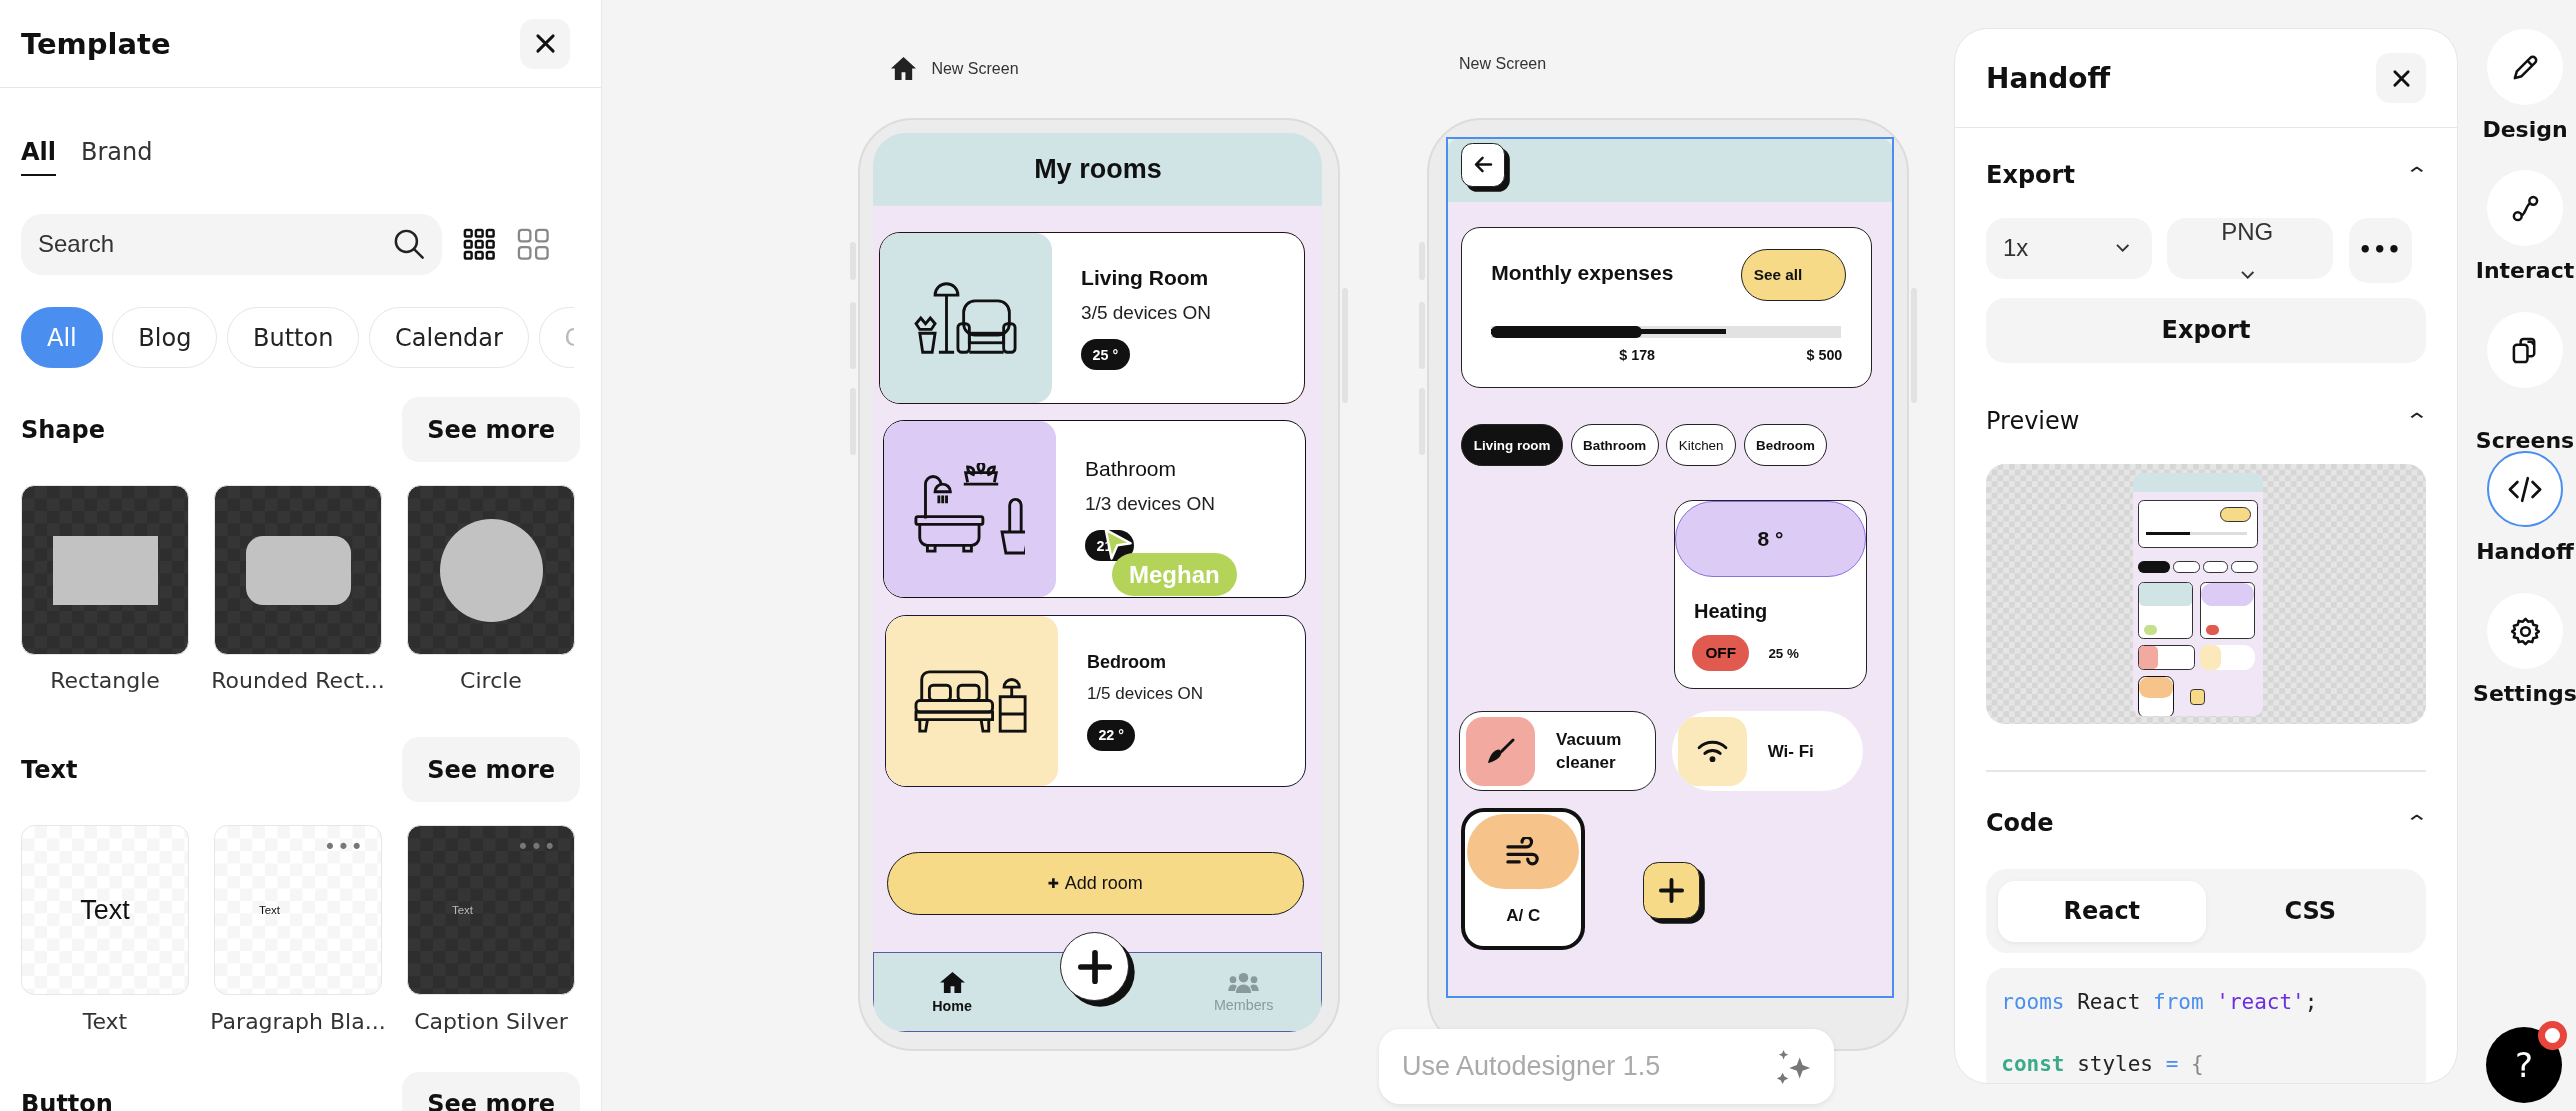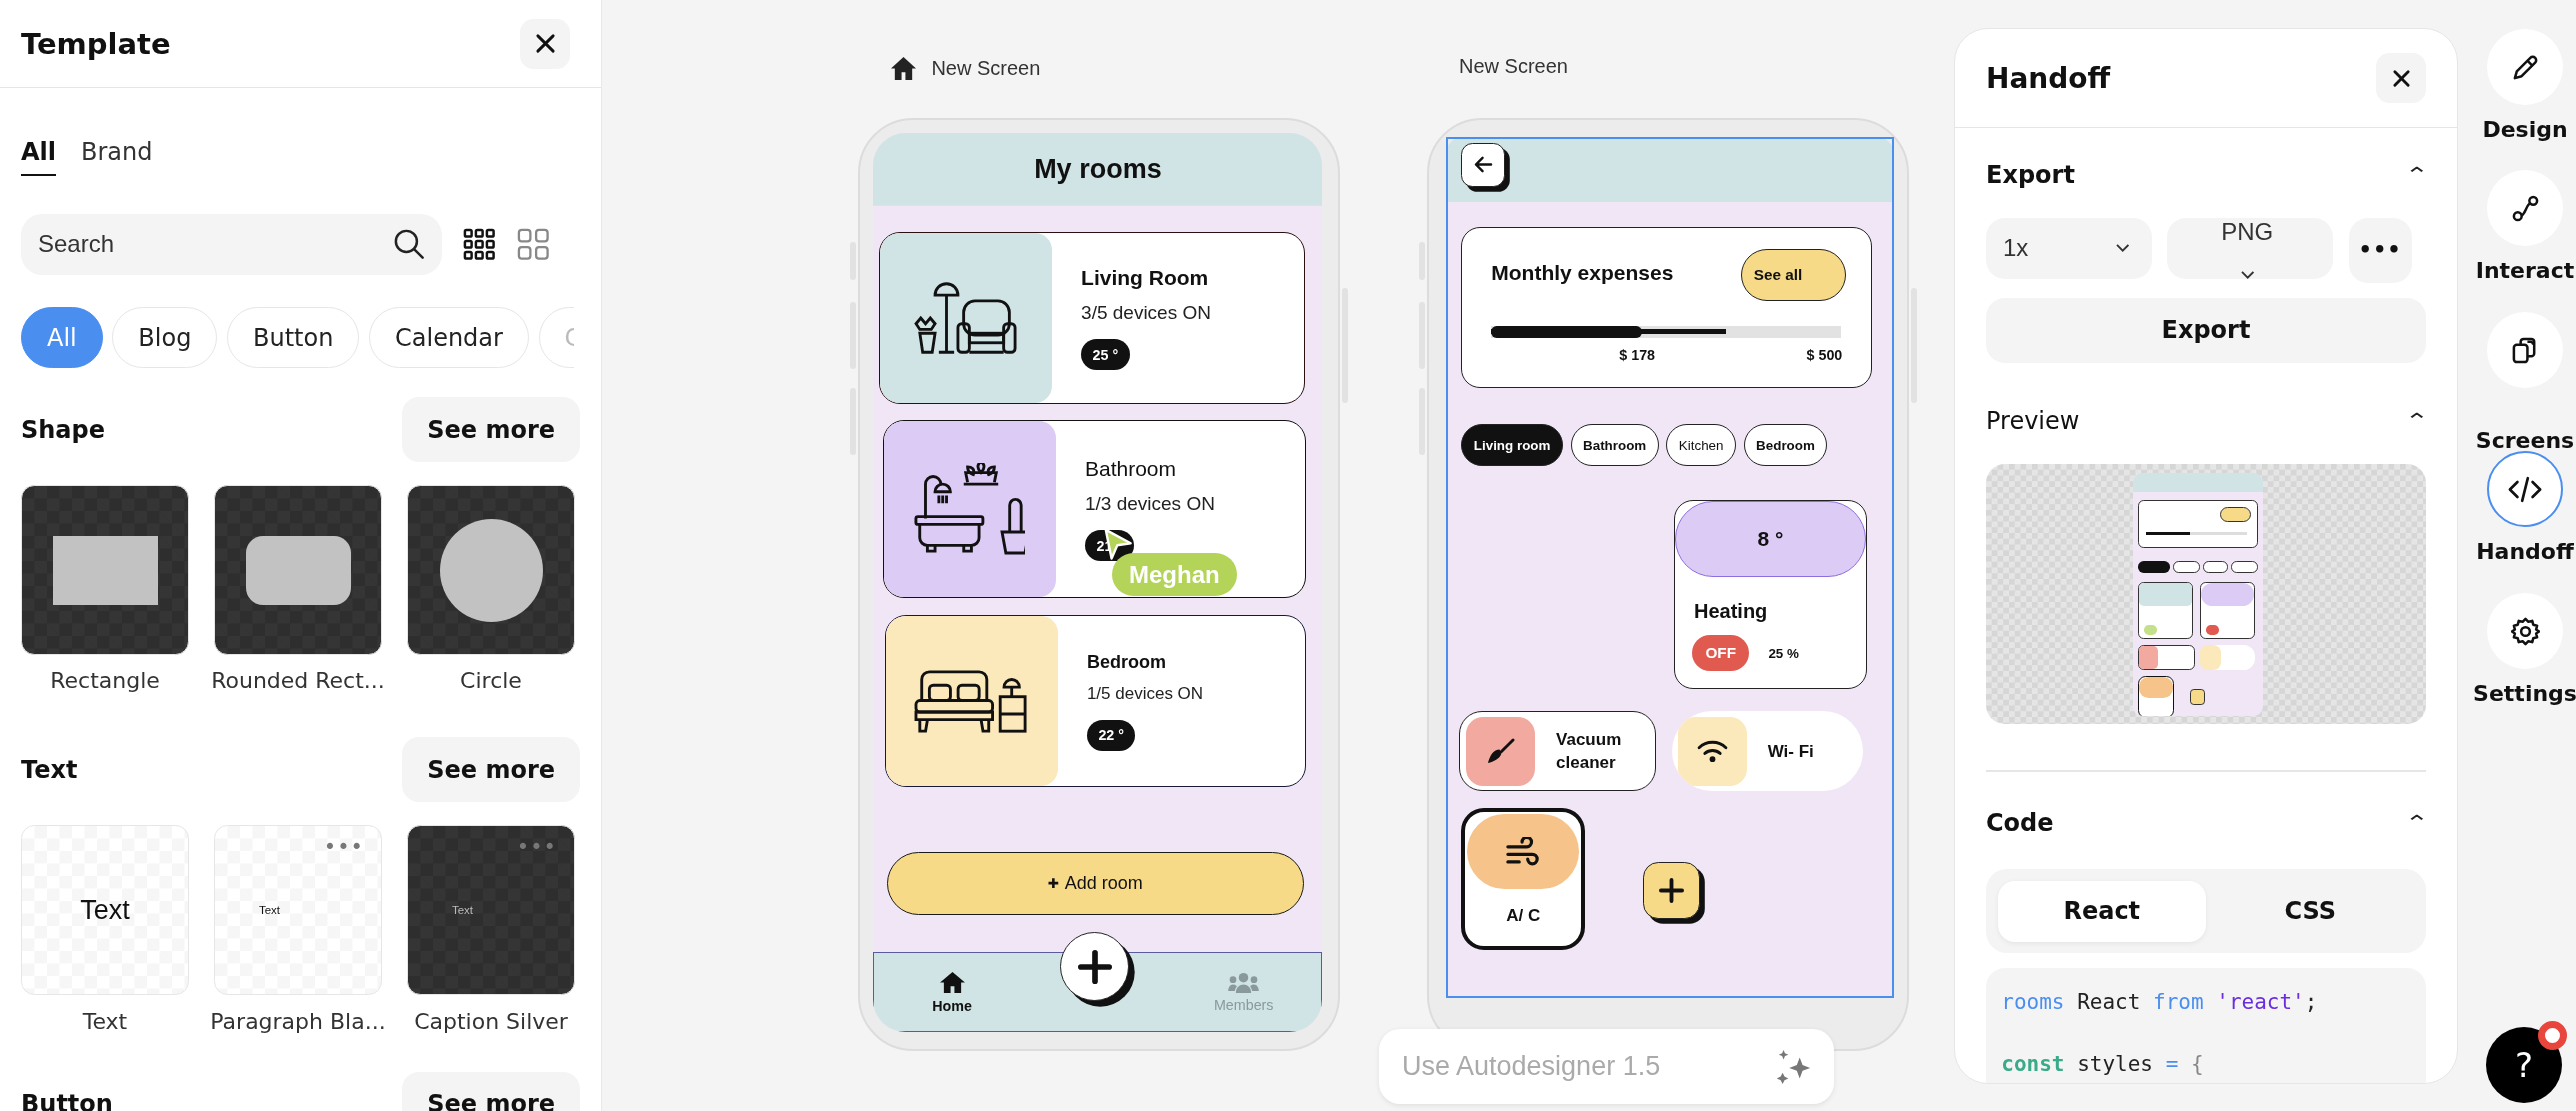--- a/index.html
+++ b/index.html
@@ -31,21 +31,21 @@
   .tile { width: 168px; height: 170px; border-radius: 13.4px; position: relative; overflow: hidden; display: flex; align-items: center; justify-content: center; border: 1.9px solid #e6e6e6; }
   .tile.dark { background-color: #2e2e2e; background-image: linear-gradient(45deg,#353535 25%,transparent 25%,transparent 75%,#353535 75%),linear-gradient(45deg,#353535 25%,transparent 25%,transparent 75%,#353535 75%); background-size: 25px 25px; background-position: 0 0, 12.4px 12.4px; }
   .tile.light { background-color: #fff; background-image: linear-gradient(45deg,#f6f6f6 25%,transparent 25%,transparent 75%,#f6f6f6 75%),linear-gradient(45deg,#f6f6f6 25%,transparent 25%,transparent 75%,#f6f6f6 75%); background-size: 25px 25px; background-position: 0 0, 12.4px 12.4px; }
   .tile-label { margin-top: 13.4px; font-size: 22px; color: #333; white-space: nowrap; }
   .tile-dots { position: absolute; top: 17px; right: 17px; font-size: 21px; color: #777; letter-spacing: 1px; line-height: 9.6px; }
   .shape-rect { width: 105px; height: 69px; background: #c2c2c2; }
   .shape-rrect { width: 105px; height: 69px; background: #c2c2c2; border-radius: 17px; }
   .shape-circle { width: 103px; height: 103px; background: #c2c2c2; border-radius: 50%; }
 
   
-  .screen-label { position: absolute; font-size: 20px; color: #333; display: flex; align-items: center; gap: 13.4px; font-family: "Liberation Sans", sans-serif; }
+  .screen-label { position: absolute; font-size: 16px; color: #333; display: flex; align-items: center; gap: 13.4px; font-family: "Liberation Sans", sans-serif; }
   .phone { position: absolute; width: 482px; height: 933px; border-radius: 55px; background: #ececec; border: 2.9px solid #dcdcdc; }
   .phone-side { position: absolute; width: 5.7px; background: #e2e2e2; border-radius: 2.9px; }
   .screen { position: absolute; left: 13.4px; top: 13.4px; width: 449px; height: 899px; border-radius: 32.5px; background: #f1e6f6; overflow: hidden; font-family: "Liberation Sans", sans-serif; }
   .p1-header { height: 73px; background: #d0e3e5; display: flex; align-items: center; justify-content: center; font-size: 27px; font-weight: 600; border-bottom: 1.9px solid #dde2ea; }
   .room-card { position: absolute; left: 5.7px; width: 426px; background: #fff; border: 1.9px solid #2a1010; border-radius: 21px; overflow: hidden; display: flex; }
   .room-img { width: 172px; height: 100%; border-radius: 17px; display: flex; align-items: center; justify-content: center; }
   .room-info { padding-left: 29px; display: flex; flex-direction: column; justify-content: center; }
   .room-name { font-size: 21px; font-weight: 600; margin-bottom: 11.5px; }
   .room-devices { font-size: 19px; color: #222; margin-bottom: 15.3px; }
   .temp-badge { background: #111; color: #fff; font-size: 14.3px; font-weight: 700; padding: 7.6px 11.5px; border-radius: 19px; align-self: flex-start; }
@@ -405,21 +405,21 @@
       <div class="tab2">Bathroom</div>
       <div class="tab2 light">Kitchen</div>
       <div class="tab2">Bedroom</div>
     </div>
 
 
     <div class="dev-card" style="left:228px; top:363px; width:193px; height:189px;">
       <div class="dev-top" style="background:#dccbf4; border:1.9px solid #8b6ee0; border-radius:38px; margin:0;">8 °</div>
       <div class="dev-name">Heating</div>
       <div class="dev-status">
-        <div class="pill" style="background:#e05a50; color:#ffffff;">OFF</div>
+        <div class="pill" style="background:#e05a50; color:#000000;">OFF</div>
         <div class="dev-val">25 %</div>
       </div>
     </div>
 
     <div class="wide-card" style="left:13.4px; top:574px; width:197px; border:1.9px solid #222;">
       <div class="wide-icon" style="background:#f2aaa0;">
         <svg width="29" height="27" viewBox="0 0 30 28">
             <path d="M28 2L16 14" stroke="#111" stroke-width="3" stroke-linecap="round"></path>
             <path d="M14 12c-6 0-10 6-12 14 6-2 12-4 14-10z" fill="#111"></path>
           </svg>

